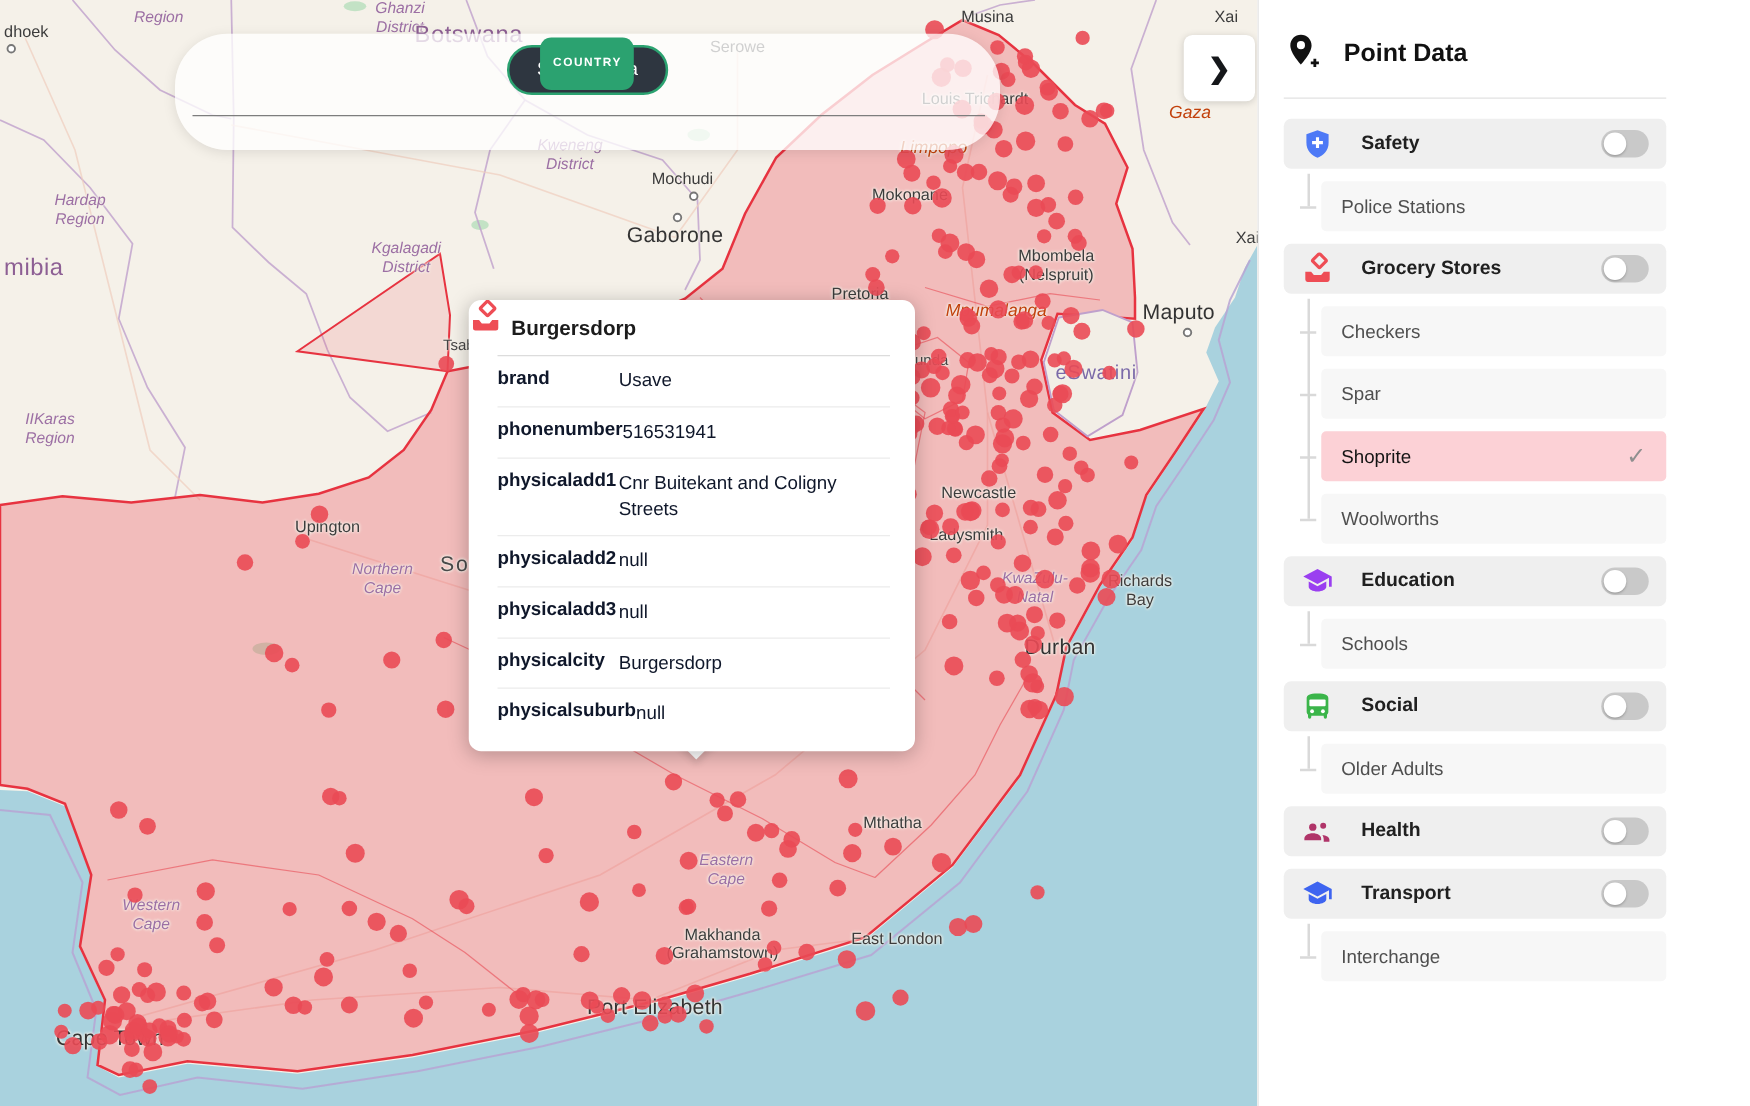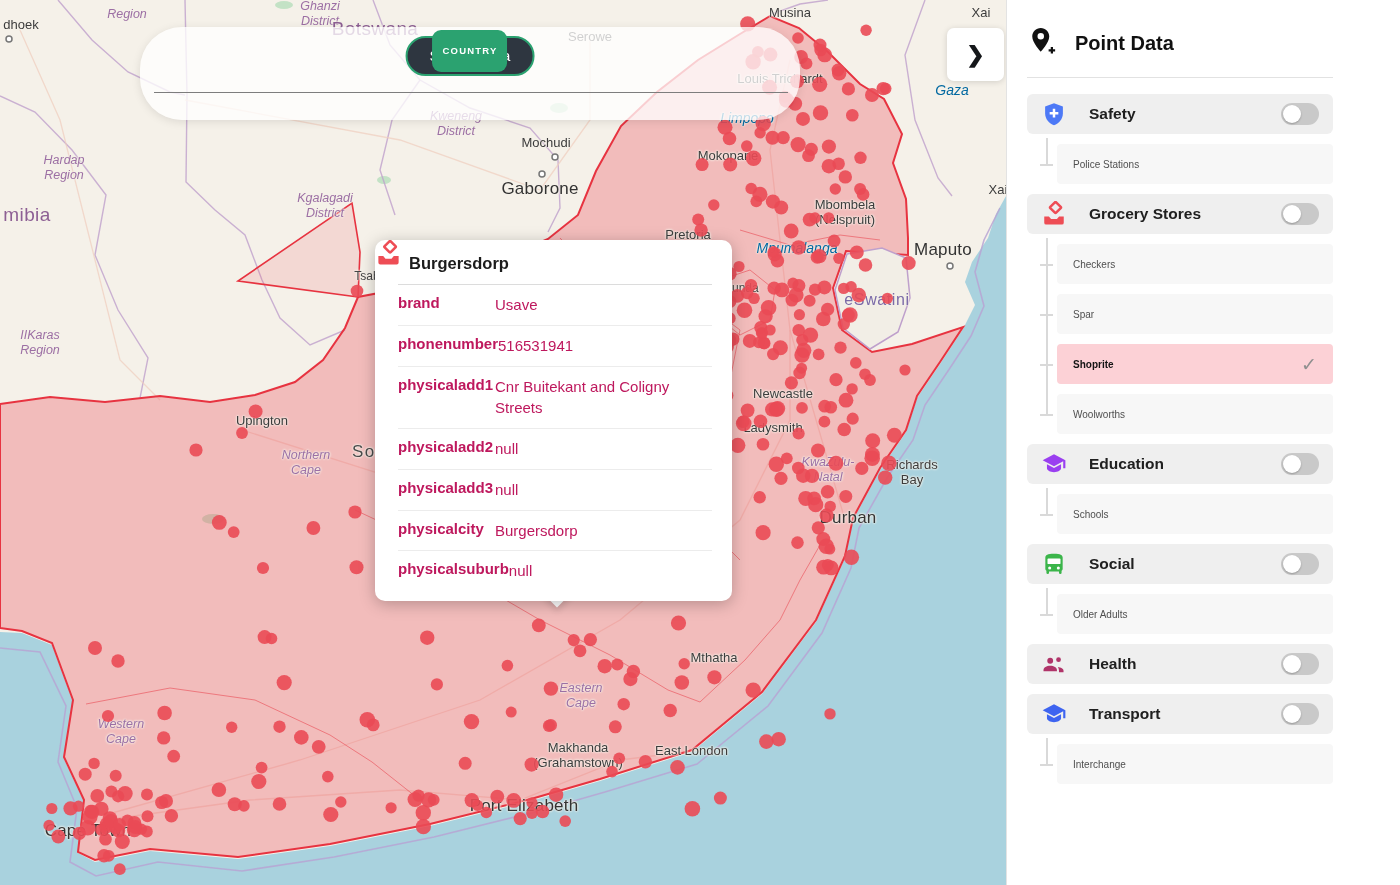--- a/index.html
+++ b/index.html
@@ -7,21 +7,21 @@
   
   #map{position:absolute;left:0;top:0;width:1006px;height:885px;overflow:hidden;background:#f5f1e9;}
   #map svg{position:absolute;left:0;top:0;}
   #map-base{z-index:0;}
   #map-labels{position:absolute;left:0;top:0;width:1006px;height:786px;z-index:2;pointer-events:none;}
   #dots-svg{z-index:3;}
   .lbl{position:absolute;transform:translate(-50%,-50%);white-space:nowrap;text-align:center;line-height:1.18;
        text-shadow:0 0 2px #f5f1e9,0 0 2px #f5f1e9,0 0 3px #f5f1e9;}
   .lbl.left{transform:translate(0,-50%);text-align:left;}
   .region{color:#9c6fa4;font-style:italic;font-size:12.5px;}
-  .region-lg{color:#0369a1;font-style:italic;font-size:14px;}
+  .region-lg{color:#c2410c;font-style:italic;font-size:14px;}
   .country{color:#8d5f94;font-size:19px;letter-spacing:.4px;}
   .country-sm{color:#7b6aa8;font-size:16px;letter-spacing:.6px;}
   .country-dark{color:#4a4a4a;font-size:17px;letter-spacing:1.5px;font-weight:500;}
   .city{color:#3c3c3c;font-size:13px;}
   .city-lg{color:#333;font-size:17px;letter-spacing:.2px;}
   .town{color:#454545;font-size:12px;}
   
   #search-panel{position:absolute;left:140px;top:27px;width:660px;height:93px;background:rgba(255,255,255,.76);
       border-radius:42px;z-index:5;box-shadow:0 2px 10px rgba(0,0,0,.10);}
   #search-line{position:absolute;left:14px;top:65px;width:634px;height:1px;background:#7d7d7d;}
@@ -33,21 +33,21 @@
   #collapse-btn{position:absolute;left:947px;top:28px;width:57px;height:53px;background:#fff;border:none;border-radius:7px;
       z-index:6;box-shadow:0 1px 6px rgba(0,0,0,.15);font-size:22px;font-weight:bold;color:#15171a;cursor:pointer;
       display:flex;align-items:center;justify-content:center;padding:0;}
   
   #store-popup{position:absolute;left:375px;top:240px;width:357px;background:#fff;border-radius:10px;z-index:7;
       box-shadow:0 3px 16px rgba(0,0,0,.25);padding:14px 20px 10px 23px;box-sizing:border-box;}
   #popup-arrow{position:absolute;left:546px;top:581px;width:22px;height:22px;background:#fff;transform:rotate(45deg);
       z-index:6;box-shadow:3px 3px 6px rgba(0,0,0,.12);}
   .popup-head{display:flex;align-items:center;gap:11px;padding-bottom:11px;border-bottom:1px solid #dcdcdc;}
   .popup-title{font-size:16.5px;font-weight:bold;color:#1c1c1c;}
-  .popup-row{display:flex;align-items:flex-start;padding:9px 0;border-bottom:1px solid #ececec;font-size:15px;color:#be185d;}
+  .popup-row{display:flex;align-items:flex-start;padding:9px 0;border-bottom:1px solid #ececec;font-size:15px;color:#0f172a;}
   .popup-row:last-child{border-bottom:none;}
   .popup-row .k{font-weight:bold;min-width:97px;flex-shrink:0;}
   .popup-row .v{flex:1;line-height:1.45;}
   
   #sidebar{position:absolute;left:1006px;top:0;width:347px;height:885px;background:#fff;border-left:1px solid #e3e3e3;
       box-sizing:border-box;padding:26px 20px 0 20px;overflow:hidden;}
   #sb-head{display:flex;align-items:center;gap:18px;}
   #sb-title{font-size:20px;font-weight:bold;color:#111;}
   #sb-divider{height:1px;background:#e2e2e2;margin:17px 0 16px 0;}
   .cat-row{display:flex;align-items:center;height:40px;background:#efefef;border-radius:6px;margin-bottom:10px;
@@ -55,23 +55,23 @@
   .cat-icon{width:26px;height:26px;margin-right:22px;display:flex;align-items:center;justify-content:center;}
   .cat-label{font-size:15.5px;font-weight:bold;color:#202020;}
   .toggle{margin-left:auto;width:38px;height:22px;border-radius:11px;background:#c9c9c9;position:relative;cursor:pointer;flex-shrink:0;}
   .toggle .knob{position:absolute;left:2px;top:2px;width:18px;height:18px;border-radius:50%;background:#fff;
       box-shadow:0 1px 2px rgba(0,0,0,.25);}
   .sub-list{position:relative;}
   .rail{position:absolute;left:19px;width:2px;background:#d9d9d9;top:-6px;}
   .sub-item{position:relative;margin-left:30px;height:40px;background:#f7f7f7;border-radius:4px;margin-bottom:10px;
       display:flex;align-items:center;padding:0 16px;cursor:pointer;}
   .sub-item::before{content:"";position:absolute;left:-17px;top:50%;width:13px;height:2px;background:#d9d9d9;}
-  .sub-label{font-size:10px;color:#4f4f4f;}
+  .sub-label{font-size:15px;color:#4f4f4f;}
   .sub-item.selected{background:#fcd1d6;}
-  .sub-item.selected .sub-label{color:#141414;font-weight:bold;}
+  .sub-item.selected .sub-label{color:#141414;font-weight:normal;}
   .check{margin-left:auto;color:#8f8f8f;font-size:19px;}
 </style>
 </head>
 <body>
 
 <div id="app">
 
   <div id="map">
     <svg id="map-base" width="1006" height="885">
         <rect x="0" y="0" width="1006" height="885" fill="#f5f1e9"></rect>
@@ -228,21 +228,21 @@
           <div>Mthatha</div>
         </div>
         <div class="lbl region" style="left: 581px; top: 696px;">
           <div>Eastern</div>
           <div>Cape</div>
         </div>
         <div class="lbl city" style="left: 578px; top: 755px;">
           <div>Makhanda</div>
           <div>(Grahamstown)</div>
         </div>
-        <div class="lbl city" style="left: 680px; top: 751px; padding-left: 23px;">
+        <div class="lbl city" style="left: 706px; top: 751px; padding-left: 23px;">
           <div>East London</div>
         </div>
         <div class="lbl city-lg" style="left: 524px; top: 806px;">
           <div>Port Elizabeth</div>
         </div>
         <div class="lbl region" style="left: 121px; top: 732px;">
           <div>Western</div>
           <div>Cape</div>
         </div>
         <div class="lbl city-lg" style="left: 88px; top: 831px;">

